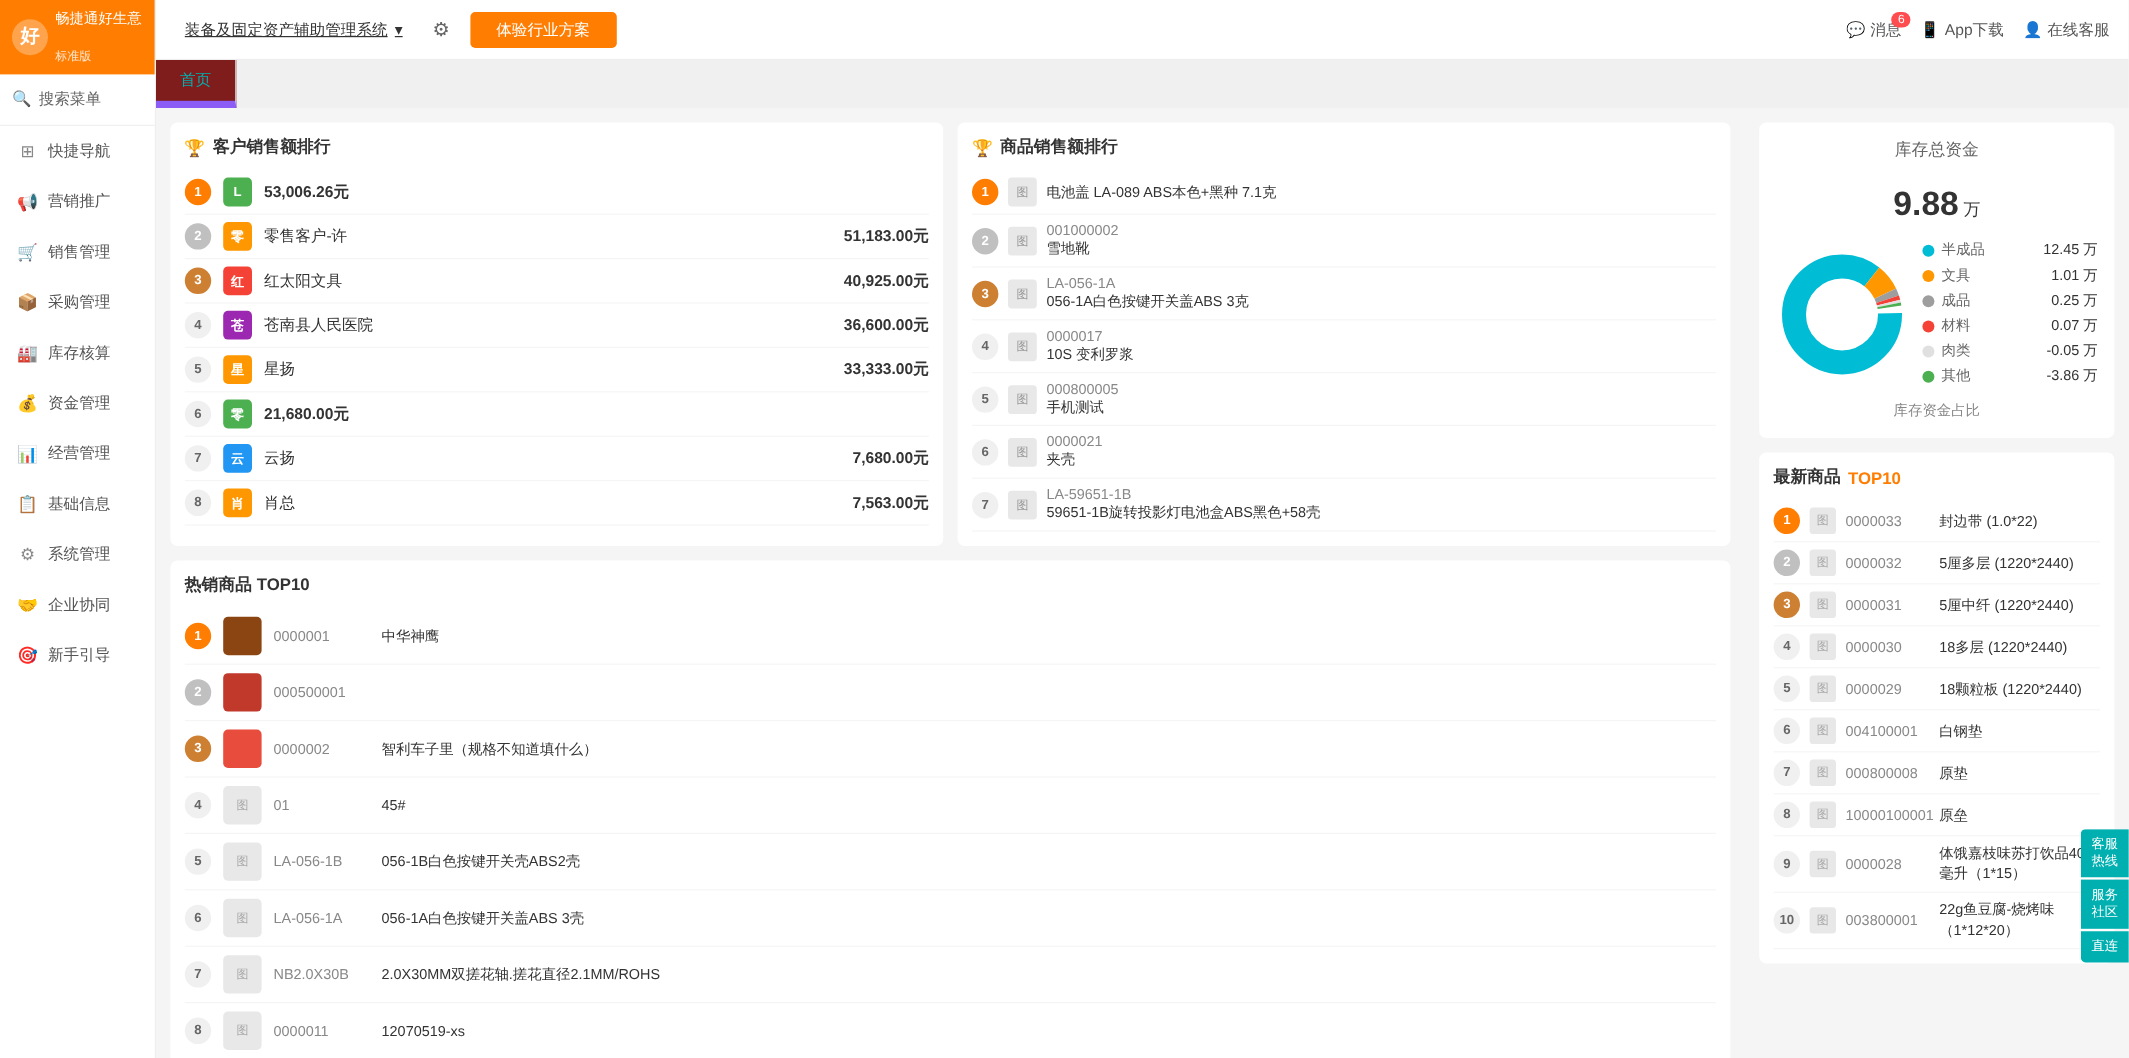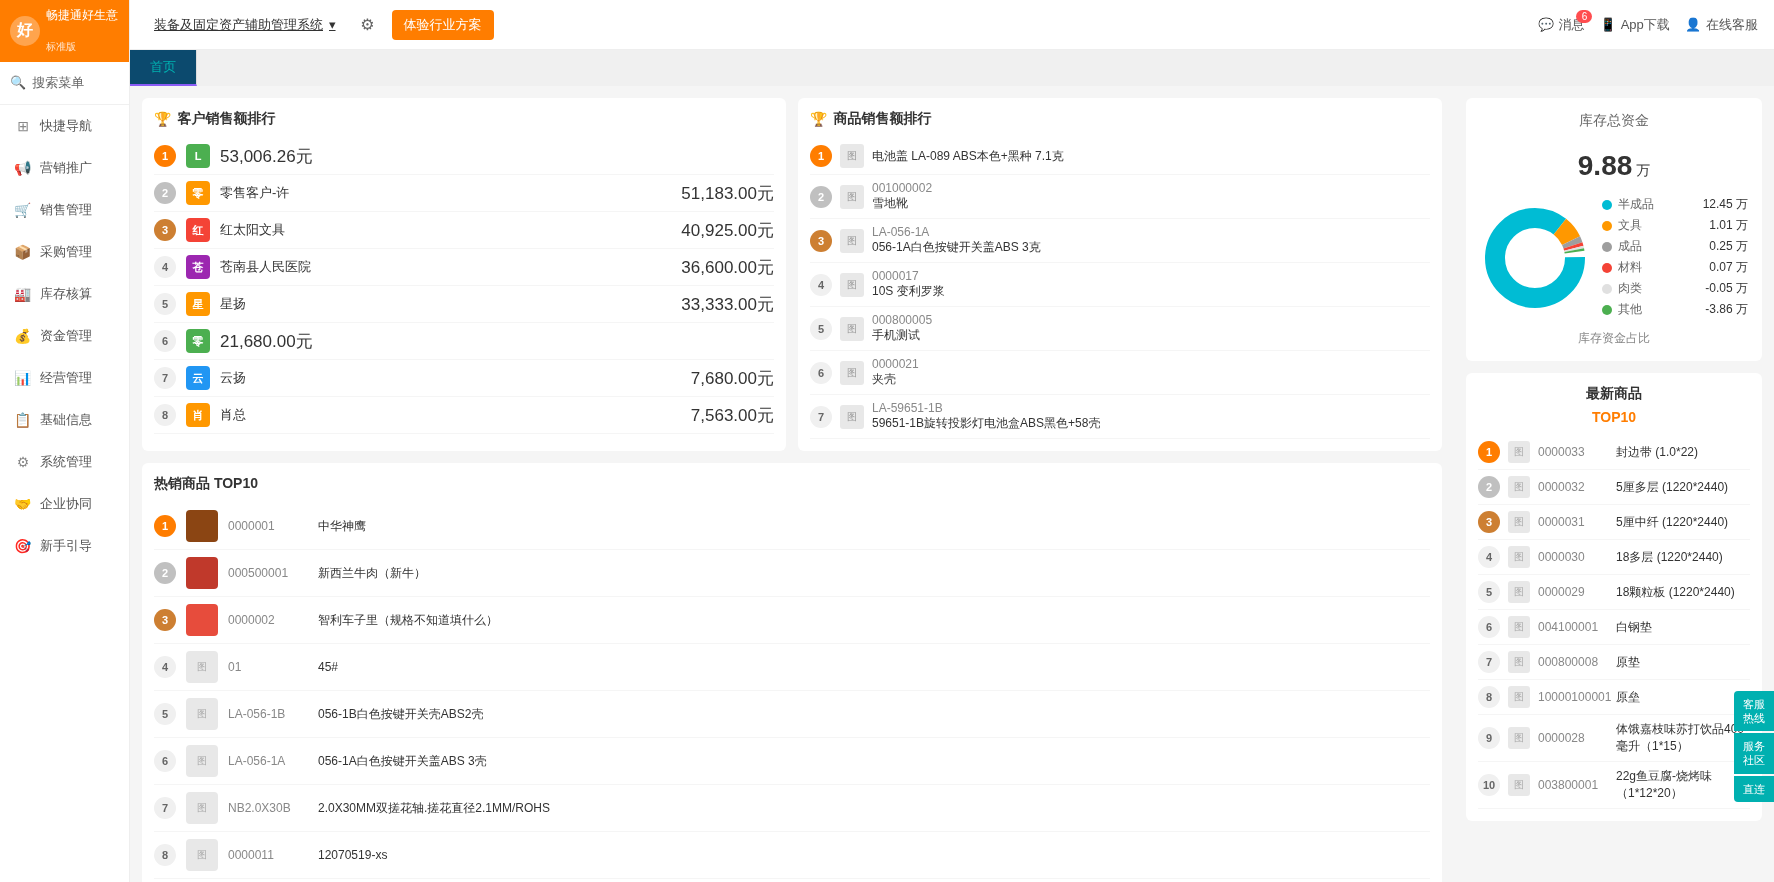--- a/index.html
+++ b/index.html
@@ -116,21 +116,21 @@
       display: flex;
       align-items: center;
       justify-content: center;
       color: #666;
       font-size: 16px;
     }
     .trial-btn {
       background: #ff7d00;
       color: white;
       border: none;
-      padding: 6px 12px;
+      padding: 6px 22px;
       border-radius: 4px;
       font-size: 13px;
       cursor: pointer;
       white-space: nowrap;
     }
     .topbar-right {
       margin-left: auto;
       display: flex;
       align-items: center;
       gap: 16px;
@@ -165,23 +165,23 @@
       flex-shrink: 0;
     }
     .page-tab {
       padding: 8px 20px;
       font-size: 13px;
       cursor: pointer;
       color: #555;
       border-right: 1px solid #ddd;
     }
     .page-tab.active {
-      background: #0c4a6e;
+      background: #7f1d1d;
       color: #00b0b0;
-      border-bottom: 2px solid #8b5cf6;
+      border-bottom: 6px solid #8b5cf6;
     }
 
     
     .content-area {
       flex: 1;
       display: flex;
       overflow: hidden;
       background: #f5f5f5;
     }
 
@@ -242,21 +242,21 @@
       border-radius: 4px;
       display: flex;
       align-items: center;
       justify-content: center;
       font-size: 11px;
       font-weight: bold;
       color: white;
       flex-shrink: 0;
     }
     .rank-name { flex: 1; color: #333; font-size: 13px; }
-    .rank-value { color: #333; font-size: 17px; font-weight: 400; }
+    .rank-value { color: #333; font-size: 13px; font-weight: 700; }
 
     .rank-product-item {
       display: flex;
       align-items: center;
       padding: 6px 0;
       border-bottom: 1px solid #f5f5f5;
       gap: 8px;
     }
     .rank-product-thumb {
       width: 24px;
@@ -376,21 +376,20 @@
       padding: 12px;
     }
     .new-products-title {
       font-size: 14px;
       font-weight: bold;
       color: #333;
       margin-bottom: 10px;
       display: flex;
       align-items: center;
       gap: 6px;
-      flex-direction: column;
     }
     .top10-label {
       color: #ff7d00;
       font-weight: bold;
     }
 
     .new-product-item {
       display: flex;
       align-items: center;
       padding: 6px 0;
@@ -679,21 +678,20 @@
         <div class="hot-item">
       <div class="rank-num gold">1</div>
       <div class="hot-thumb" style="background:#8B4513;"></div>
       <div class="hot-code">0000001</div>
       <div class="hot-name">中华神鹰</div>
     </div>
             <div class="hot-item">
       <div class="rank-num silver">2</div>
       <div class="hot-thumb" style="background:#c0392b;"></div>
       <div class="hot-code">000500001</div>
-      <div class="hot-name">新西兰牛肉（新牛）</div>
     </div>
             <div class="hot-item">
       <div class="rank-num bronze">3</div>
       <div class="hot-thumb" style="background:#e74c3c;"></div>
       <div class="hot-code">0000002</div>
       <div class="hot-name">智利车子里（规格不知道填什么）</div>
     </div>
             <div class="hot-item">
       <div class="rank-num normal">4</div>
       <div class="hot-thumb" style="background:#e8e8e8;color:#aaa;font-size:10px;">图</div>

